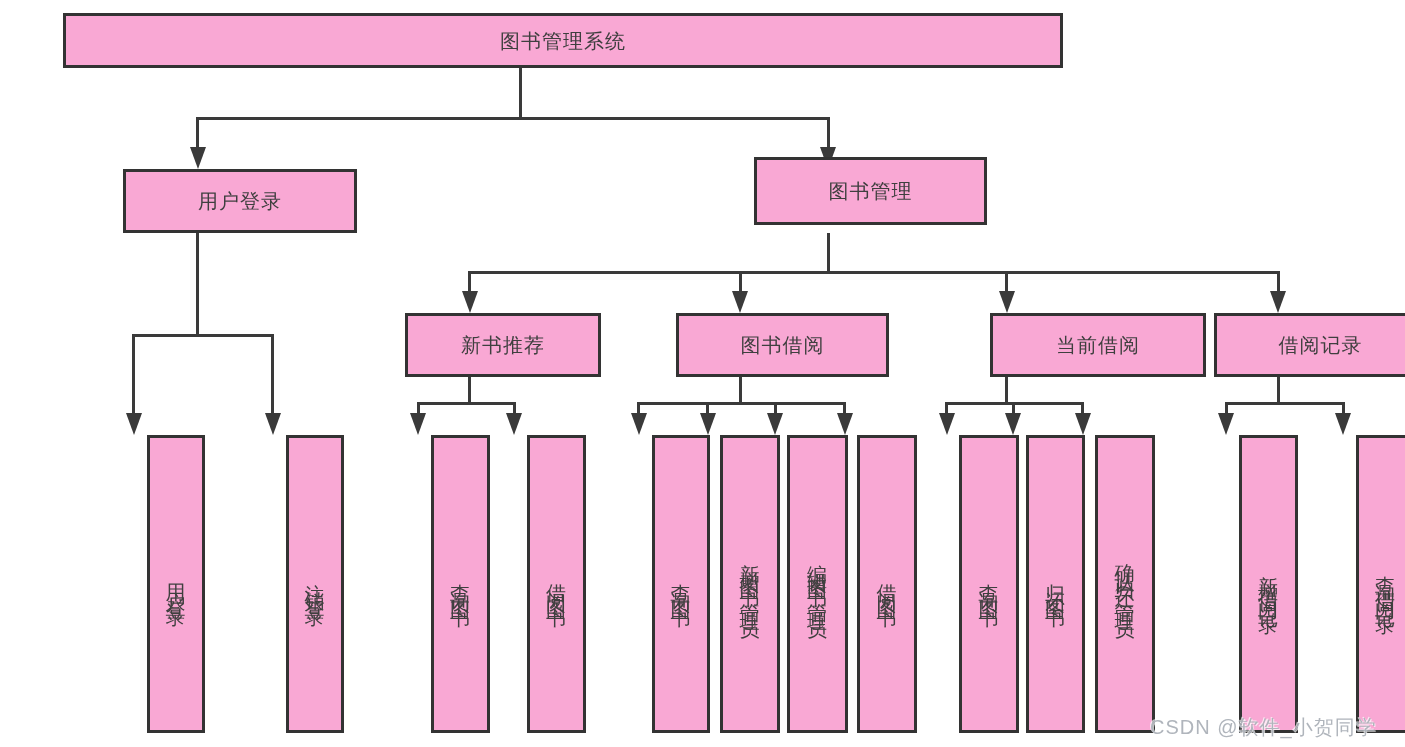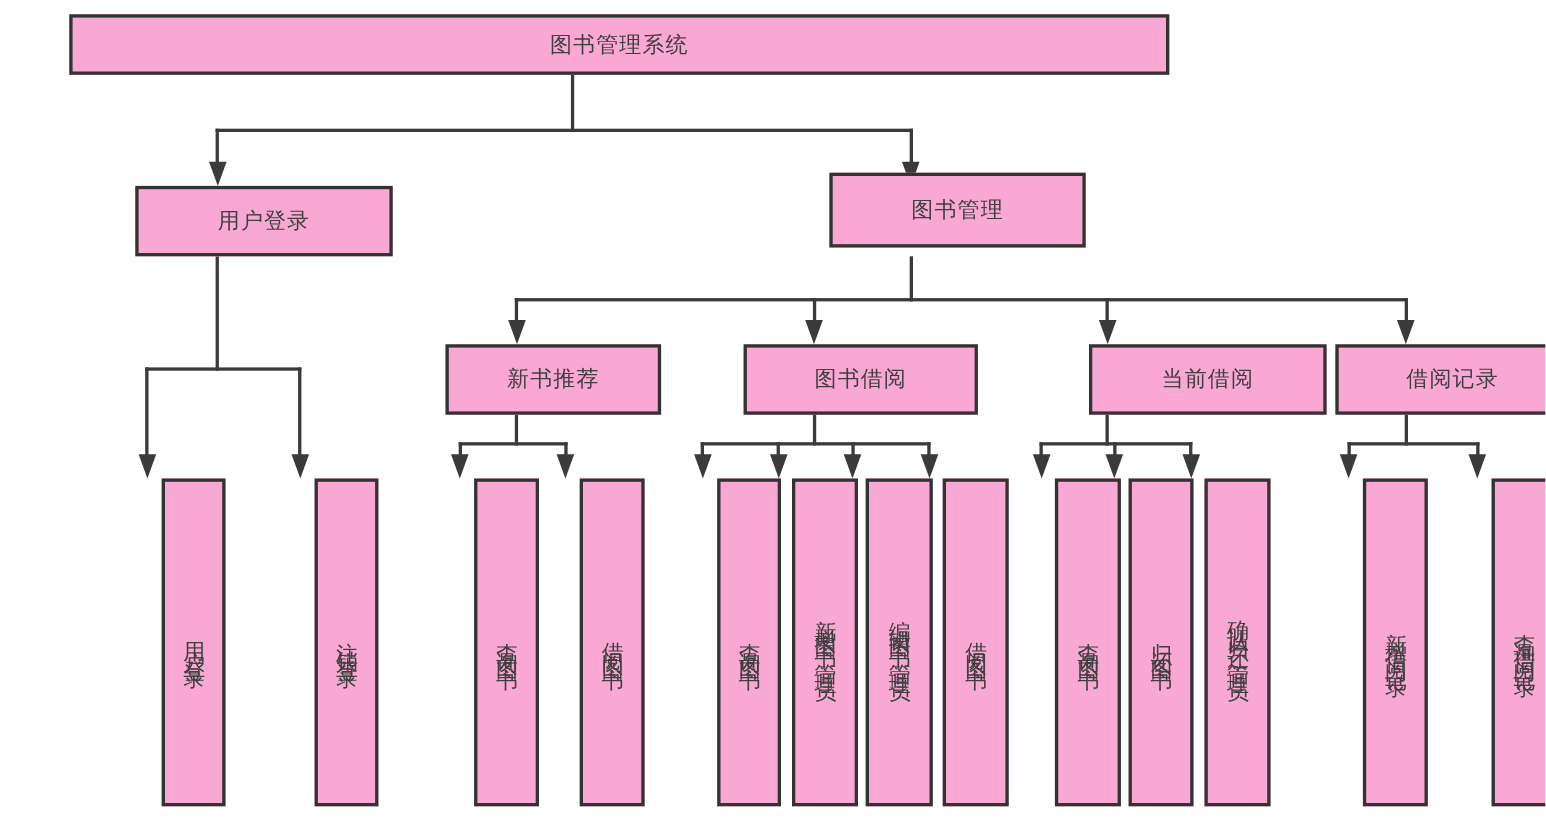--- a/index.html
+++ b/index.html
@@ -165,14 +165,15 @@
     <span>确认归还（管理员）</span>
   </div>
 
   <div class="node vnode" style="left:1197px;top:435px;width:59px;height:298px">
     <span>新增借阅记录</span>
   </div>
   <div class="node vnode" style="left:1314px;top:435px;width:59px;height:298px">
     <span>查询借阅记录</span>
   </div>
 
+  <div class="watermark">CSDN @软件_小贺同学</div>
 
 </div>
 
 </body></html>

